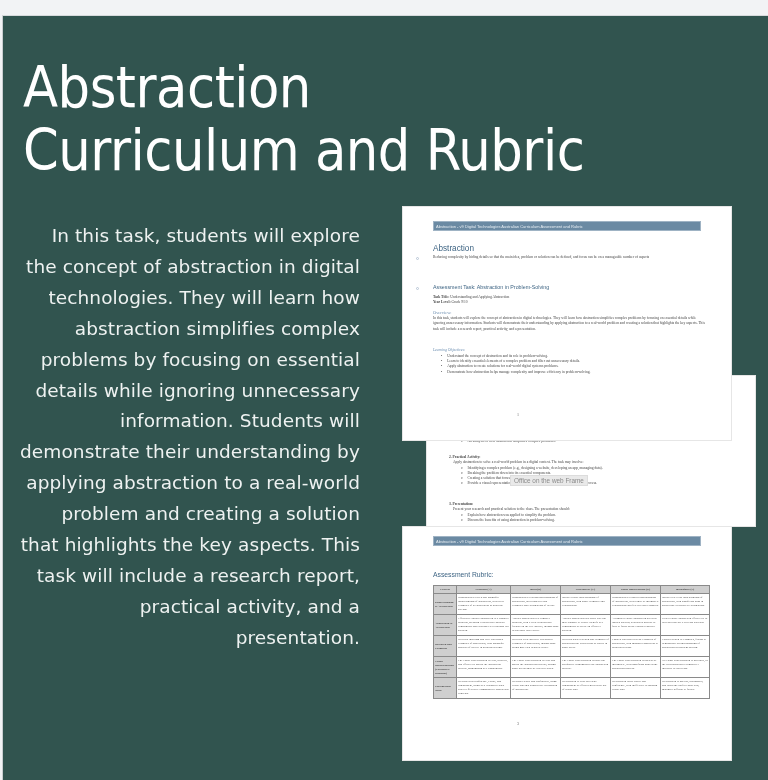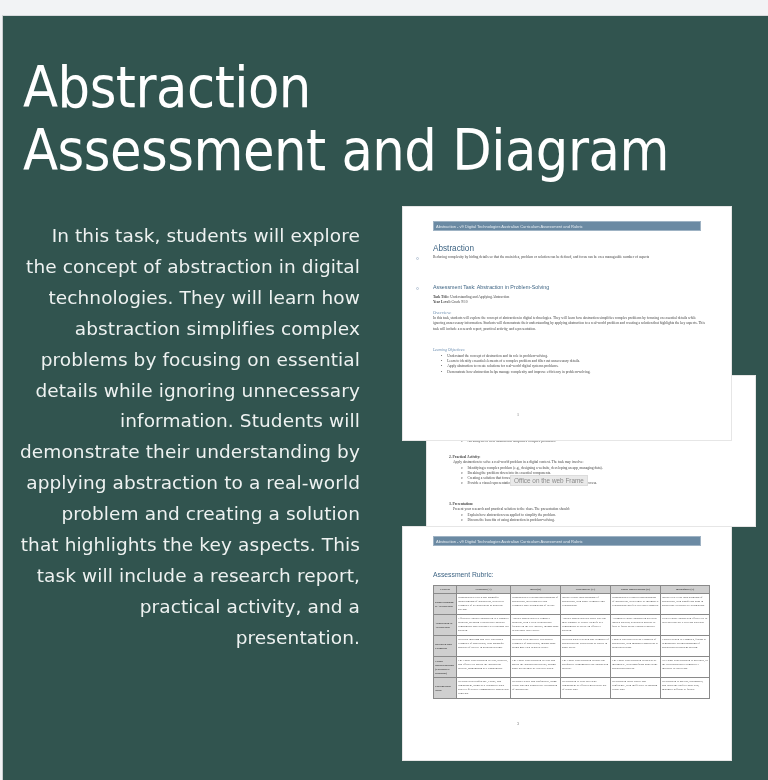--- a/index.html
+++ b/index.html
@@ -67,21 +67,21 @@
   table.rubric tr.r td { height: 21px; }
   table.rubric tr.thick td { border-top: 1.4px solid #555; }
 </style>
 </head>
 <body>
 
 <div class="panel">
 
   <h1 class="title">
     <span>Abstraction</span>
-    <span>Assessment and Diagram</span>
+    <span>Curriculum and Rubric</span>
   </h1>
 
   <p class="desc">In this task, students will explore the concept of abstraction in digital technologies. They will learn how abstraction simplifies complex problems by focusing on essential details while ignoring unnecessary information. Students will demonstrate their understanding by applying abstraction to a real-world problem and creating a solution that highlights the key aspects. This task will include a research report, practical activity, and a presentation.</p>
 
 </div>
 
 <div class="doc-page p2">
   <ul class="tiny-list sub-list" style="left:34px; top:58px; width:280px;">
     <li>Examples of how abstraction is used in software development, system design, or other areas of technology.</li>
     <li>An analysis of how abstraction simplifies complex problems.</li>

